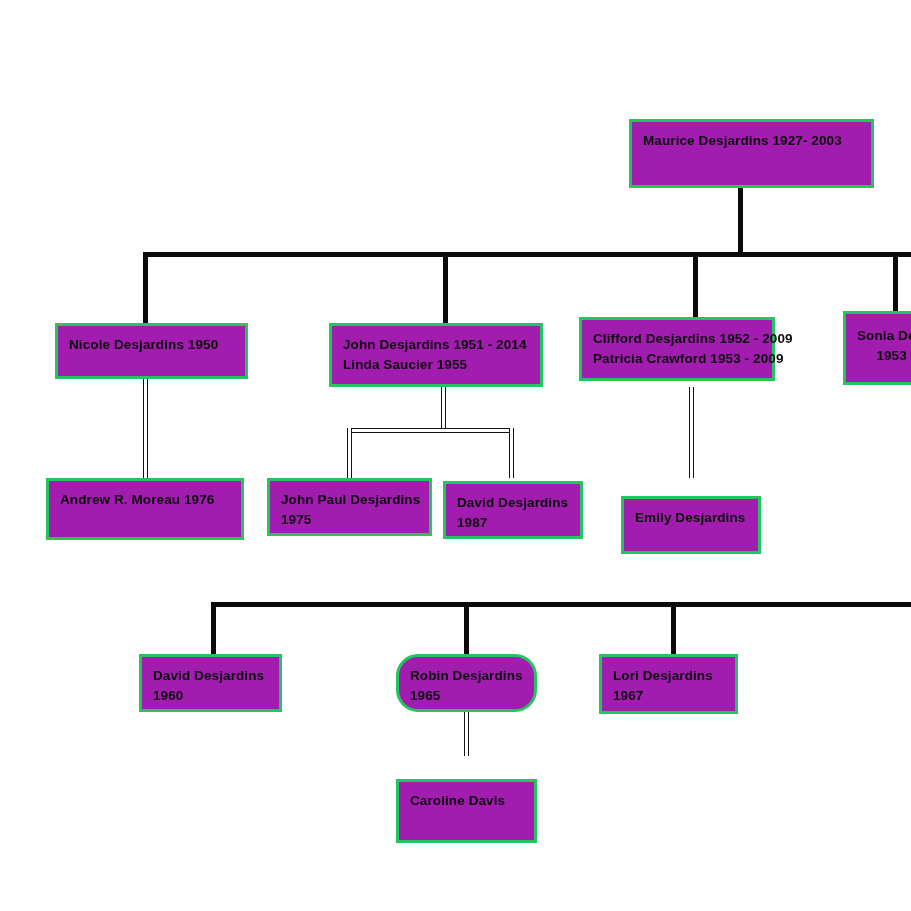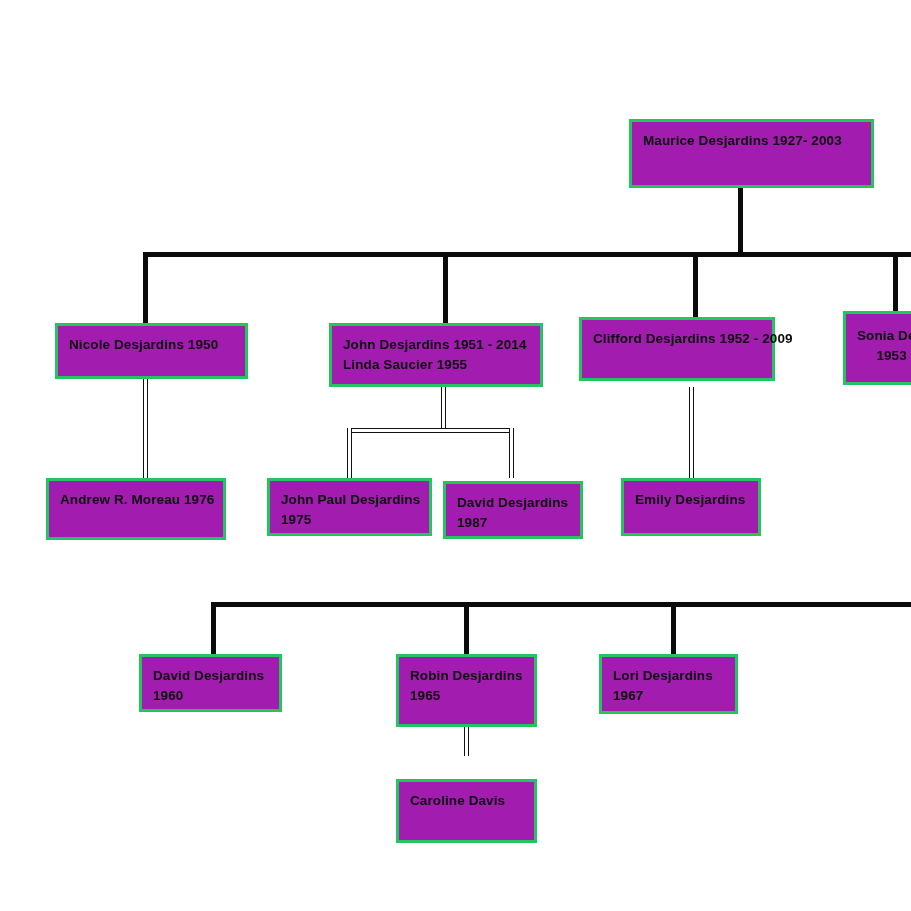--- a/index.html
+++ b/index.html
@@ -91,66 +91,67 @@
     <div class="line">Nicole Desjardins 1950</div>
   </div>
 
   <div class="node" style="left:329px; top:323px; width:214px; height:64px;">
     <div class="line">John Desjardins 1951 - 2014</div>
     <div class="line">Linda Saucier 1955</div>
   </div>
 
   <div class="node" style="left:579px; top:309px; width:196px; height:64px;margin-top:8px;">
     <div class="line">Clifford Desjardins 1952 - 2009</div>
+    <div class="line">Patricia Crawford 1953 - 2009</div>
   </div>
 
   <div class="node" style="left:843px; top:311px; width:140px; height:74px; padding-top:12px; text-align:center;">
     <div class="line">Sonia Desjardins 1952 - 2011</div>
     <div class="line">1953 - 1956</div>
   </div>
 
   <div class="dbl-v" style="left:143px; top:379px; height:99px;"></div>
 
   <div class="dbl-v" style="left:441px; top:387px; height:44px;"></div>
   <div class="dbl-h" style="left:347px; top:428px; width:167px;"></div>
   <div class="dbl-v" style="left:347px; top:428px; height:50px;"></div>
   <div class="dbl-v" style="left:509px; top:428px; height:50px;"></div>
 
   <div class="dbl-v" style="left:689px; top:387px; height:91px;"></div>
 
-  <div class="node" style="left:46px; top:478px; width:180px; height:62px;">
+  <div class="node" style="left:46px; top:478px; width:198px; height:62px;">
     <div class="line">Andrew R. Moreau 1976</div>
   </div>
 
   <div class="node" style="left:267px; top:478px; width:165px; height:58px;">
     <div class="line">John Paul Desjardins</div>
     <div class="line">1975</div>
   </div>
 
   <div class="node" style="left:443px; top:481px; width:140px; height:58px;">
     <div class="line">David Desjardins</div>
     <div class="line">1987</div>
   </div>
 
-  <div class="node" style="left:621px; top:478px; width:140px; height:58px;">
+  <div class="node" style="left:621px; top:496px; width:140px; height:58px;">
     <div class="line">Emily Desjardins</div>
   </div>
 
   <div class="bus-h" style="left:211px; top:602px; width:700px;"></div>
 
   <div class="bus-v" style="left:211px; top:602px; height:52px;"></div>
   <div class="bus-v" style="left:464px; top:602px; height:52px;"></div>
   <div class="bus-v" style="left:671px; top:602px; height:52px;"></div>
 
   <div class="node" style="left:139px; top:654px; width:143px; height:58px;">
     <div class="line">David Desjardins</div>
     <div class="line">1960</div>
   </div>
 
-  <div class="node" style="left:396px; top:654px; width:141px; height:73px;">
+  <div class="node" style="left:396px; top:654px; width:141px; height:58px;border-radius:22px;">
     <div class="line">Robin Desjardins</div>
     <div class="line">1965</div>
   </div>
 
   <div class="node" style="left:599px; top:654px; width:139px; height:60px;">
     <div class="line">Lori Desjardins</div>
     <div class="line">1967</div>
   </div>
 
   <div class="dbl-v" style="left:464px; top:712px; height:44px;"></div>

